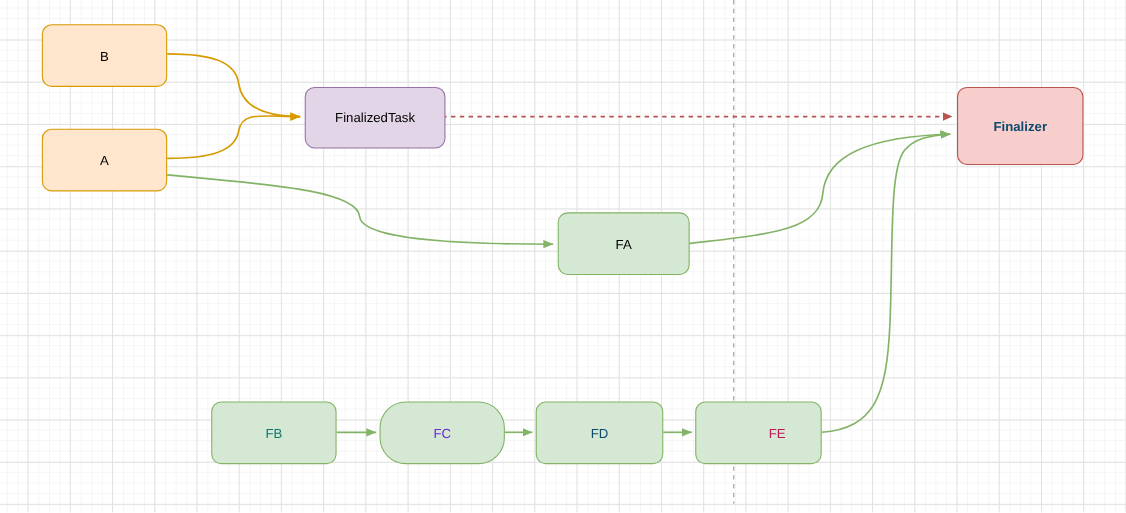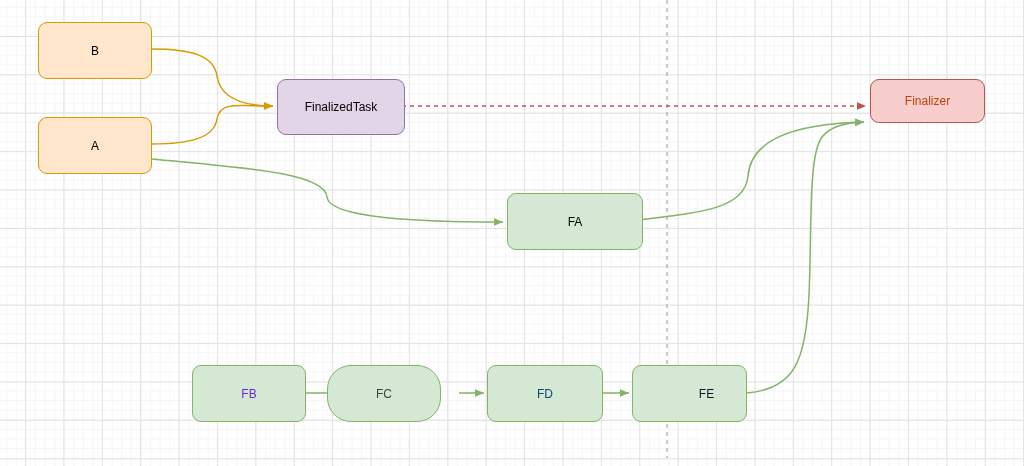--- a/index.html
+++ b/index.html
@@ -59,32 +59,32 @@
   <div id="nodes">
       <div class="node" style="left: 38px; top: 22px; width: 114px; height: 57px; background: rgb(255, 230, 204); border-color: rgb(215, 155, 0); color: rgb(0, 0, 0);">
         <span>B</span>
       </div>
       <div class="node" style="left: 38px; top: 117px; width: 114px; height: 57px; background: rgb(255, 230, 204); border-color: rgb(215, 155, 0); color: rgb(0, 0, 0);">
         <span>A</span>
       </div>
       <div class="node" style="left: 277px; top: 79px; width: 128px; height: 56px; background: rgb(225, 213, 231); border-color: rgb(150, 115, 166); color: rgb(0, 0, 0);">
         <span>FinalizedTask</span>
       </div>
-      <div class="node" style="left: 870px; top: 79px; width: 115px; height: 44px; background: rgb(248, 206, 204); border-color: rgb(184, 84, 80); color: #c2410c;">
+      <div class="node" style="left: 870px; top: 79px; width: 115px; height: 71px; background: rgb(248, 206, 204); border-color: rgb(184, 84, 80); color: #0c4a6e; font-weight: bold;">
         <span>Finalizer</span>
       </div>
-      <div class="node" style="left: 507px; top: 193px; width: 136px; height: 57px; background: rgb(213, 232, 212); border-color: rgb(130, 179, 102); color: rgb(0, 0, 0);">
+      <div class="node" style="left: 507px; top: 193px; width: 120px; height: 57px; background: rgb(213, 232, 212); border-color: rgb(130, 179, 102); color: rgb(0, 0, 0);">
         <span>FA</span>
       </div>
-      <div class="node" style="left: 192px; top: 365px; width: 114px; height: 57px; background: rgb(213, 232, 212); border-color: rgb(130, 179, 102); color: #6d28d9;">
+      <div class="node" style="left: 192px; top: 365px; width: 114px; height: 57px; background: rgb(213, 232, 212); border-color: rgb(130, 179, 102); color: #0f766e;">
         <span>FB</span>
       </div>
-      <div class="node" style="left: 327px; top: 365px; width: 114px; height: 57px; background: rgb(213, 232, 212); border-color: rgb(130, 179, 102); color: #404040; border-radius: 24px;">
+      <div class="node" style="left: 345px; top: 365px; width: 114px; height: 57px; background: rgb(213, 232, 212); border-color: rgb(130, 179, 102); color: #6d28d9; border-radius: 24px;">
         <span>FC</span>
       </div>
       <div class="node" style="left: 487px; top: 365px; width: 116px; height: 57px; background: rgb(213, 232, 212); border-color: rgb(130, 179, 102); color: #0c4a6e;">
         <span>FD</span>
       </div>
-      <div class="node" style="left: 632px; top: 365px; width: 115px; height: 57px; background: rgb(213, 232, 212); border-color: rgb(130, 179, 102); color: #0f172a; padding-left: 34px;">
+      <div class="node" style="left: 632px; top: 365px; width: 115px; height: 57px; background: rgb(213, 232, 212); border-color: rgb(130, 179, 102); color: #be185d; padding-left: 34px;">
         <span>FE</span>
       </div>
     </div>
 </div>
 
 </body></html>

